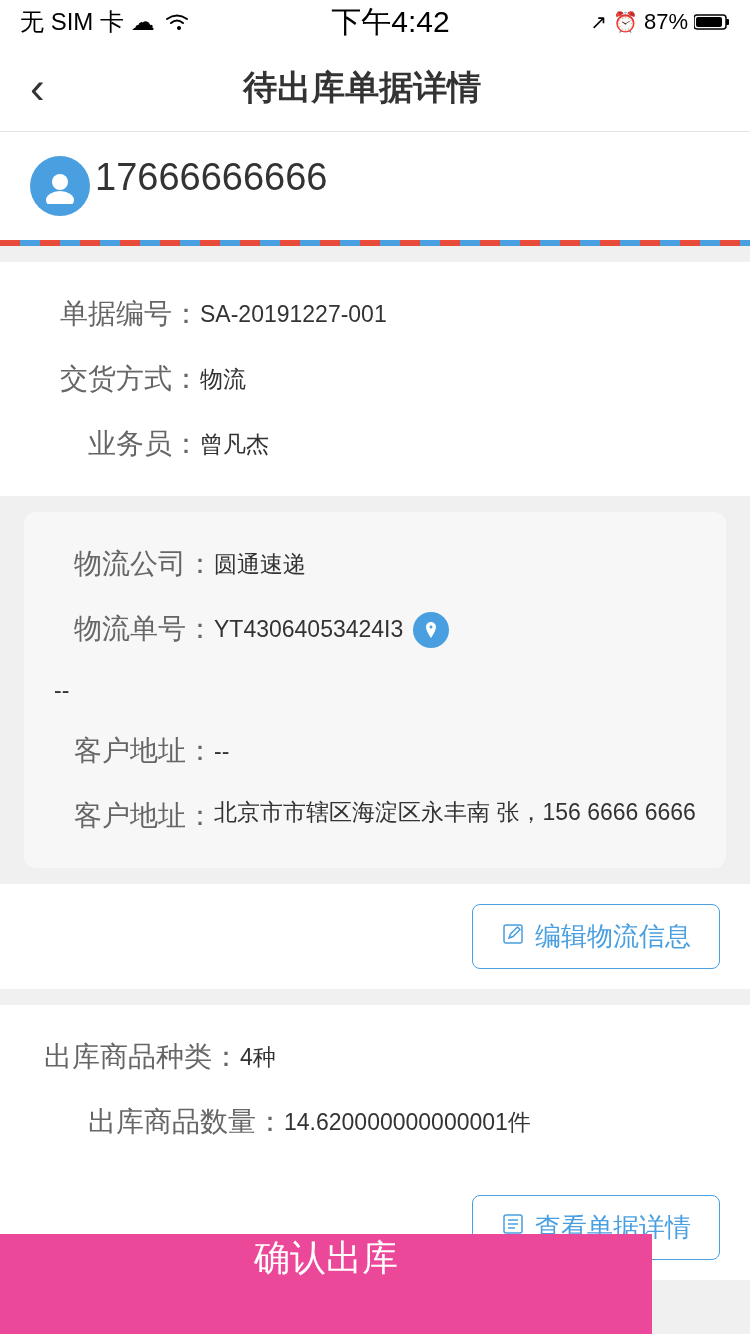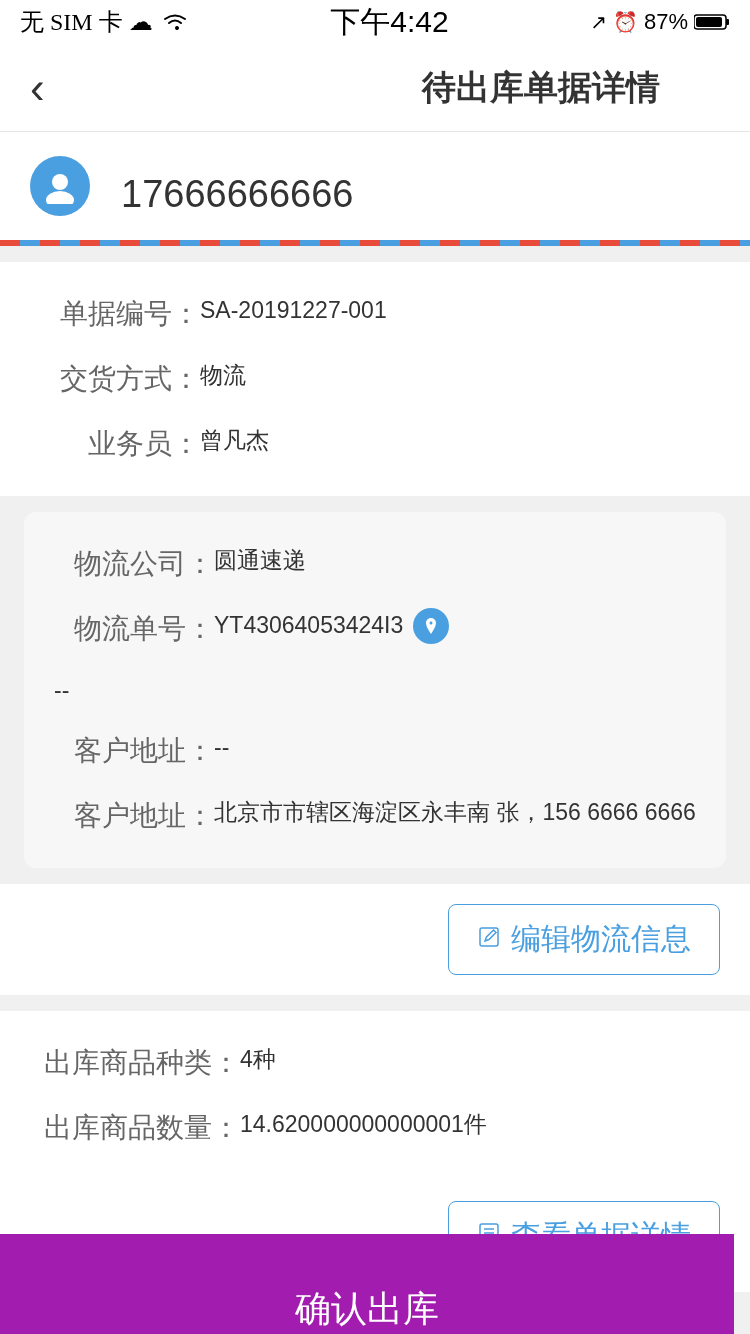--- a/index.html
+++ b/index.html
@@ -19,21 +19,21 @@
       width: 750px;
       height: 44px;
       background: #fff;
       display: flex;
       align-items: center;
       justify-content: space-between;
       padding: 0 20px;
       font-size: 24px;
       color: #000;
     }
-    .status-left { display: flex; align-items: center; gap: 8px; font-family: Liberation Serif, serif; }
+    .status-left { display: flex; align-items: center; gap: 8px; }
     .status-center { font-size: 30px; font-weight: 500; }
     .status-right { display: flex; align-items: center; gap: 6px; font-size: 22px; }
 
     
     .nav-bar {
       width: 750px;
       height: 88px;
       background: #fff;
       display: flex;
       align-items: center;
@@ -41,34 +41,34 @@
       border-bottom: 1px solid #e5e5e5;
     }
     .nav-back {
       font-size: 40px;
       color: #333;
       margin-right: 20px;
       cursor: pointer;
     }
     .nav-title {
       flex: 1;
-      text-align: right;
+      text-align: center;
       font-size: 34px;
       font-weight: 600;
       color: #333;
       margin-right: 60px;
     }
 
     
     .customer-header {
       background: #fff;
       padding: 24px 30px;
       display: flex;
-      align-items: flex-end;
-      gap: 31px;
+      align-items: flex-start;
+      gap: 5px;
       margin-top: 0;
     }
     .customer-avatar {
       width: 60px;
       height: 60px;
       border-radius: 50%;
       background: #4a9fe0;
       display: flex;
       align-items: center;
       justify-content: center;
@@ -93,21 +93,21 @@
     }
 
     
     .section {
       background: #fff;
       margin-top: 16px;
       padding: 30px 40px;
     }
     .section-row {
       display: flex;
-      align-items: flex-start;
+      align-items: center;
       margin-bottom: 20px;
       line-height: 1.6;
     }
     .section-row:last-child { margin-bottom: 0; }
     .row-label {
       color: #666;
       font-size: 28px;
       white-space: nowrap;
       min-width: 160px;
       text-align: right;
@@ -151,21 +151,21 @@
       justify-content: flex-end;
       padding: 20px 30px;
       background: #fff;
     }
     .btn-outline {
       border: 1.5px solid #4a9fe0;
       color: #4a9fe0;
       background: #fff;
       border-radius: 8px;
       padding: 14px 28px;
-      font-size: 30px;
+      font-size: 26px;
       display: flex;
       align-items: center;
       gap: 10px;
       cursor: pointer;
     }
     .btn-icon {
       font-size: 24px;
     }
 
     
@@ -184,25 +184,25 @@
     .bottom-spacer {
       height: 200px;
       background: #f0f0f0;
     }
 
     
     .confirm-bar {
       position: fixed;
       bottom: 0;
       left: 0;
-      width: 734px;
+      width: 652px;
       height: 100px;
-      background: #a21caf;
-      display: flex;
-      align-items: flex-end;
+      background: #ec4899;
+      display: flex;
+      align-items: flex-start;
       justify-content: center;
       cursor: pointer;
     }
     .confirm-btn-text {
       color: #fff;
       font-size: 36px;
       font-weight: 500;
     }
   </style>
 </head>
@@ -308,21 +308,21 @@
 </div>
 
 <div class="separator"></div>
 
 <div class="goods-section">
   <div class="section-row">
     <span class="row-label" style="min-width:200px;">出库商品种类：</span>
     <span class="row-value">4种</span>
   </div>
   <div class="section-row">
-    <span class="row-label" style="min-width:200px;">出库商品数量：</span>
+    <span class="row-label" style="min-width:200px;margin-left:44px;">出库商品数量：</span>
     <span class="row-value">14.620000000000001件</span>
   </div>
 </div>
 
 <div class="btn-row">
   <button class="btn-outline">
     <span class="btn-icon">
       <svg width="24" height="24" viewBox="0 0 24 24" fill="none">
         <rect x="3" y="3" width="18" height="18" rx="2" stroke="#4a9fe0" stroke-width="1.5" fill="none"></rect>
         <line x1="7" y1="8" x2="17" y2="8" stroke="#4a9fe0" stroke-width="1.5"></line>

